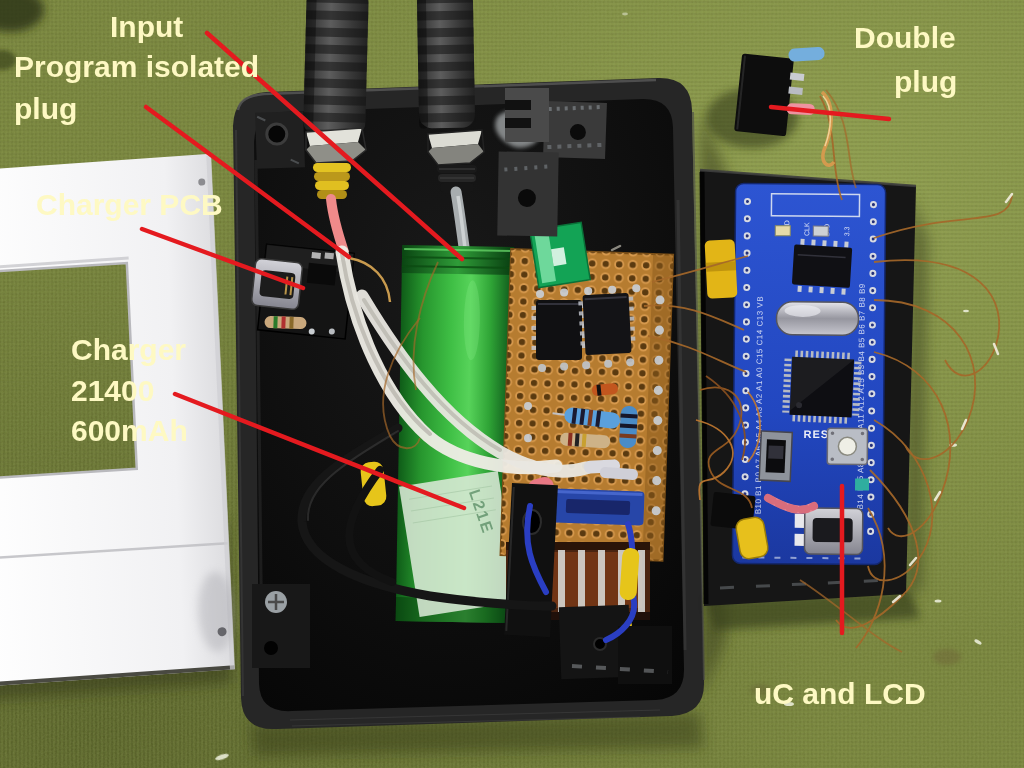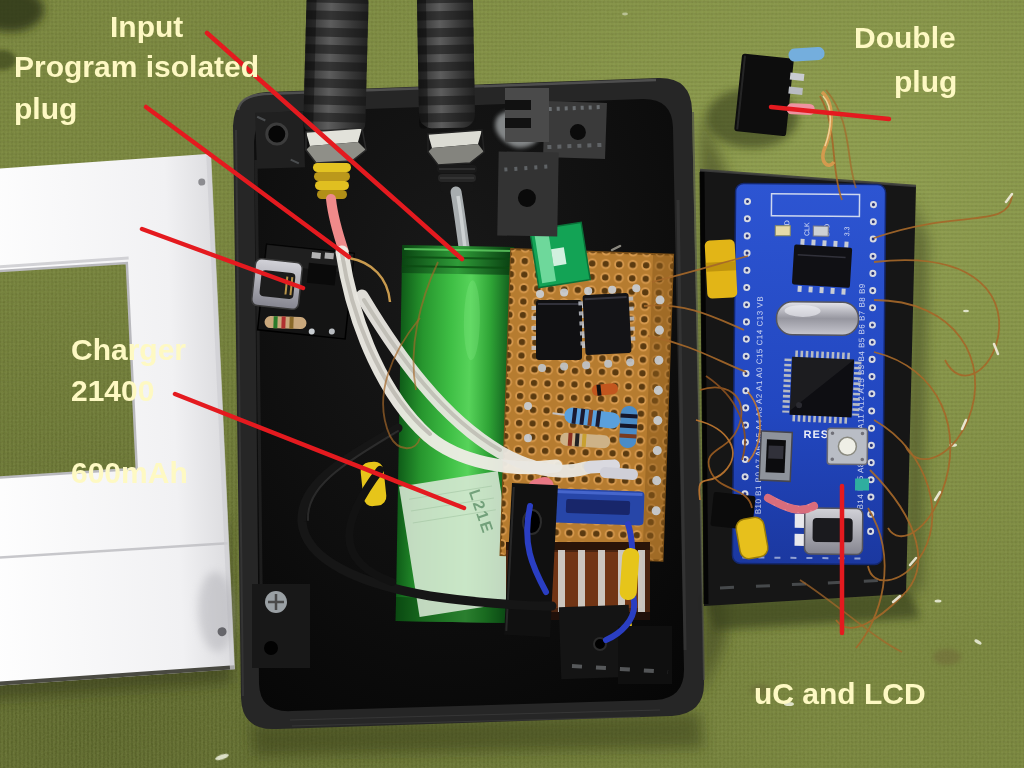--- a/index.html
+++ b/index.html
@@ -470,19 +470,20 @@
     <line x1="142" y1="229" x2="303" y2="288" stroke="#e41a1f"></line>
     <line x1="175" y1="394" x2="464" y2="508" stroke="#e41a1f"></line>
     <line x1="889" y1="119" x2="771" y2="107" stroke="#e41a1f"></line>
     <line x1="842" y1="486" x2="842" y2="633" stroke="#e41a1f"></line>
   </g>
 </svg>
 
   <div class="lbl" style="left:110px;top:12px;">Input</div>
   <div class="lbl" style="left:14px;top:52px;">Program isolated</div>
   <div class="lbl" style="left:14px;top:94px;">plug</div>
+  <div class="lbl" style="left:36px;top:190px;">Charger PCB</div>
   <div class="lbl" style="left:71px;top:335px;">Charger</div>
   <div class="lbl" style="left:71px;top:376px;">21400</div>
-  <div class="lbl" style="left:71px;top:416px;margin-top:42px;">600mAh</div>
+  <div class="lbl" style="left:71px;top:416px;">600mAh</div>
   <div class="lbl" style="left:854px;top:23px;">Double</div>
   <div class="lbl" style="left:894px;top:67px;">plug</div>
   <div class="lbl" style="left:754px;top:636px;margin-top:43px;">uC and LCD</div>
 </div>
 
 </body></html>

